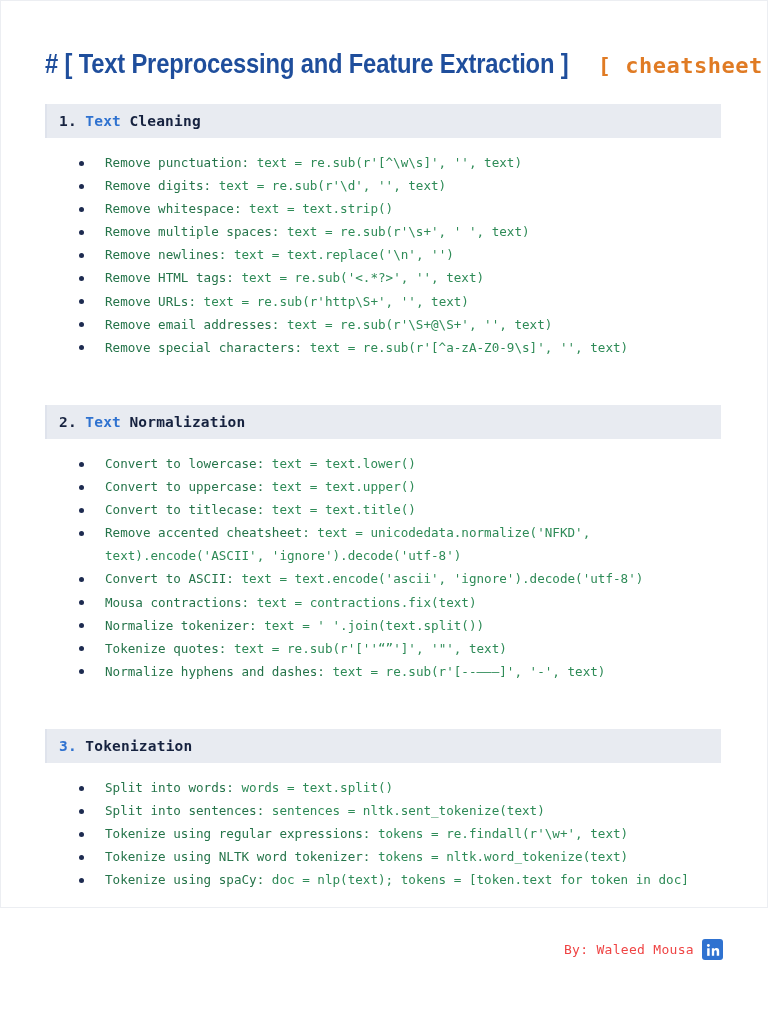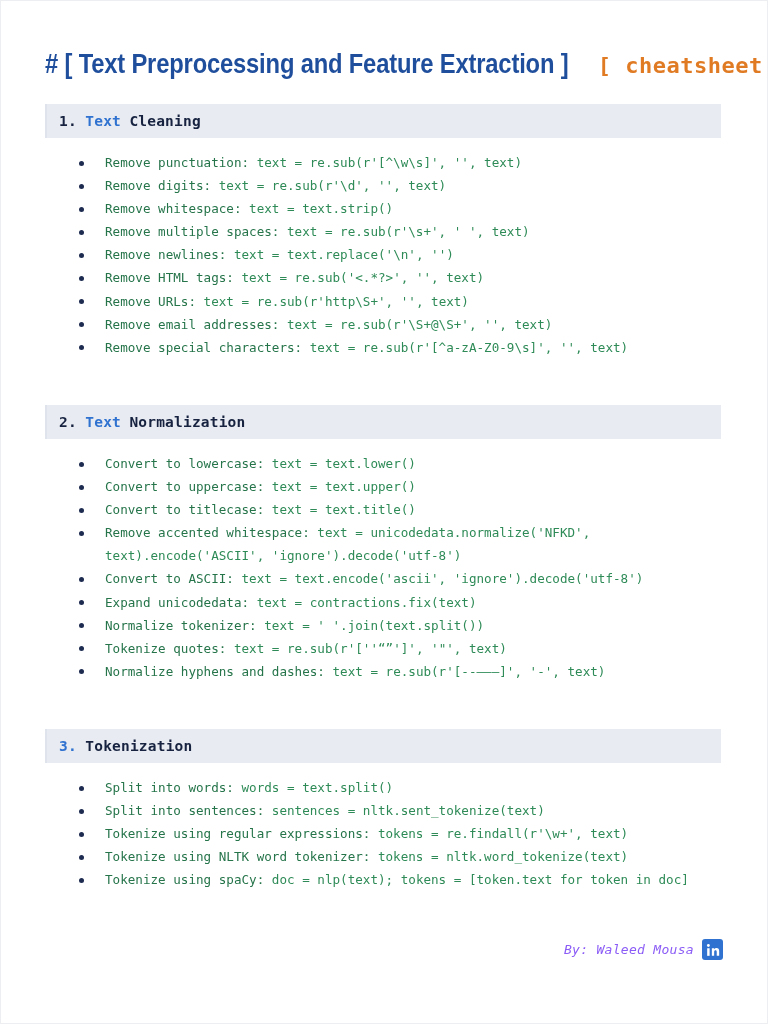--- a/index.html
+++ b/index.html
@@ -12,21 +12,21 @@
     height: 1024px;
     font-family: "DejaVu Sans Mono", monospace;
     -webkit-font-smoothing: antialiased;
     overflow: hidden;
     position: relative;
   }
   .page {
     position: absolute;
     left: 0; top: 0;
     width: 768px;
-    height: 1024px;
+    height: 908px;
     background: #ffffff;
     box-sizing: border-box;
     border: 1px solid #eceef2;
   }
 
   
   .title-row {
     position: absolute;
     left: 44px;
     top: 48px;
@@ -115,23 +115,22 @@
     position: absolute;
     right: 44px;
     top: 938px;
     display: flex;
     align-items: center;
     gap: 8px;
   }
   .by-text {
     font-family: "DejaVu Sans Mono", monospace;
     font-size: 13px;
-    color: #8b5cf6;
+    color: #ef4444;
     letter-spacing: 0.3px;
-    font-style: italic;
   }
   .li-icon {
     width: 21px;
     height: 21px;
     border-radius: 3px;
     background: #2f72d0;
     display: flex;
     align-items: center;
     justify-content: center;
   }
@@ -169,23 +168,23 @@
       <div class="section" style="top: 404px;">
         <div class="sec-head">
           <span class="sec-num">2.</span>
           <span class="sec-kw">Text</span>
           <span class="sec-rest">Normalization</span>
         </div>
         <ul class="items" style="top: 47px;">
           <li><span class="lbl">Convert to lowercase:</span> text = text.lower()</li>
           <li><span class="lbl">Convert to uppercase:</span> text = text.upper()</li>
           <li><span class="lbl">Convert to titlecase:</span> text = text.title()</li>
-          <li><span class="lbl">Remove accented whitespace:</span> text = unicodedata.normalize('NFKD', text).encode('ASCII', 'ignore').decode('utf-8')</li>
+          <li><span class="lbl">Remove accented cheatsheet:</span> text = unicodedata.normalize('NFKD', text).encode('ASCII', 'ignore').decode('utf-8')</li>
           <li><span class="lbl">Convert to ASCII:</span> text = text.encode('ascii', 'ignore').decode('utf-8')</li>
-          <li><span class="lbl">Expand unicodedata:</span> text = contractions.fix(text)</li>
+          <li><span class="lbl">Mousa contractions:</span> text = contractions.fix(text)</li>
           <li><span class="lbl">Normalize tokenizer:</span> text = ' '.join(text.split())</li>
           <li><span class="lbl">Tokenize quotes:</span> text = re.sub(r'[''“”']', '"', text)</li>
           <li><span class="lbl">Normalize hyphens and dashes:</span> text = re.sub(r'[-‐‒–—]', '-', text)</li>
         </ul>
       </div>
       <div class="section" style="top: 728.1px;">
         <div class="sec-head">
           <span class="sec-num blue">3.</span>
           <span class="sec-rest">Tokenization</span>
         </div>

